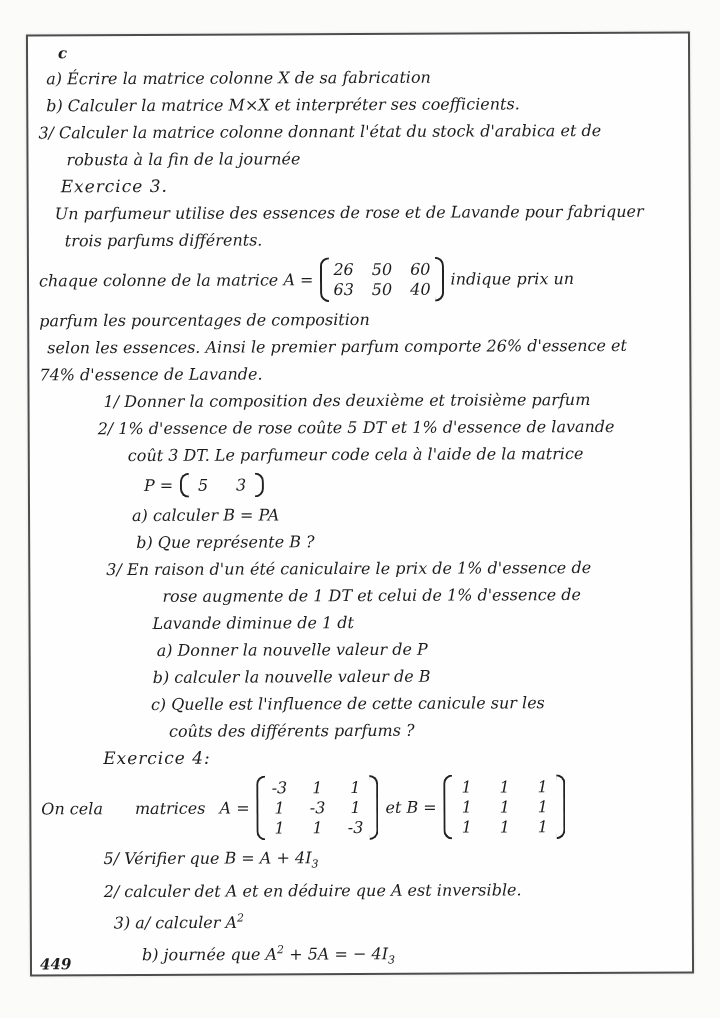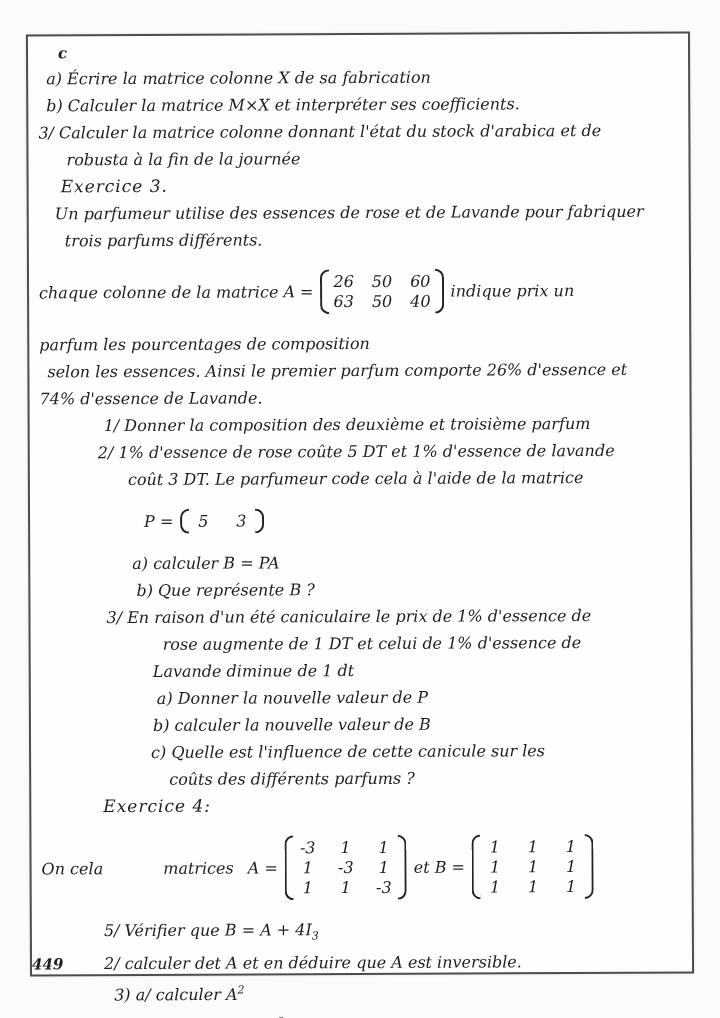--- a/index.html
+++ b/index.html
@@ -28,45 +28,45 @@
     white-space:nowrap;
   }
   .small-line { line-height:24px; font-size:15px; font-weight:bold; }
   .ex-title { font-size:17px; letter-spacing:1px; }
   .mline { display:flex; align-items:center; line-height:normal; }
   .mline .txt { font-size:16px; }
   .matrix {
     display:inline-grid;
     gap:1px 18px;
     padding:3px 13px;
-    margin:16px 7px;
+    margin:4px 7px;
     position:relative;
     font-size:16px;
   }
   .matrix.cols2 { grid-template-columns:repeat(2,auto); }
   .matrix.cols3 { grid-template-columns:repeat(3,auto); }
   .matrix::before, .matrix::after {
     content:""; position:absolute; top:0; bottom:0; width:7px;
     border:2px solid #222;
   }
   .matrix::before { left:0; border-right:none; border-radius:11px 0 0 11px; }
   .matrix::after  { right:0; border-left:none;  border-radius:0 11px 11px 0; }
   .mcell { text-align:center; min-width:20px; }
   sup { font-size:11px; vertical-align:super; font-style:italic; }
   sub { font-size:11px; vertical-align:sub; font-style:italic; }
-  .pagenum { position:absolute; left:0; bottom:1px; font-size:15px; font-weight:bold; }
+  .pagenum { position:absolute; left:8px; bottom:1px; font-size:15px; font-weight:bold; }
   
   .i0{margin-left:0} .i8{margin-left:8px} .i16{margin-left:16px} .i20{margin-left:20px}
   .i22{margin-left:22px} .i26{margin-left:26px} .i28{margin-left:28px}
   .i58{margin-left:58px} .i62{margin-left:62px} .i64{margin-left:64px} .i66{margin-left:66px}
   .i72{margin-left:72px} .i88{margin-left:88px} .i92{margin-left:92px} .i96{margin-left:96px}
   .i100{margin-left:100px} .i104{margin-left:104px} .i110{margin-left:110px}
   .i112{margin-left:112px} .i116{margin-left:116px} .i122{margin-left:122px}
   .i128{margin-left:128px}
-  .gap60{margin-left:60px}
+  .gap60{margin-left:32px}
 </style>
 </head>
 <body>
 
 <div class="scan-page">
 
   <div class="line small-line i20">c</div>
 
   <div class="line i8">a) Écrire la matrice colonne X de sa fabrication</div>
   <div class="line i8">b) Calculer la matrice M×X et interpréter ses coefficients.</div>

